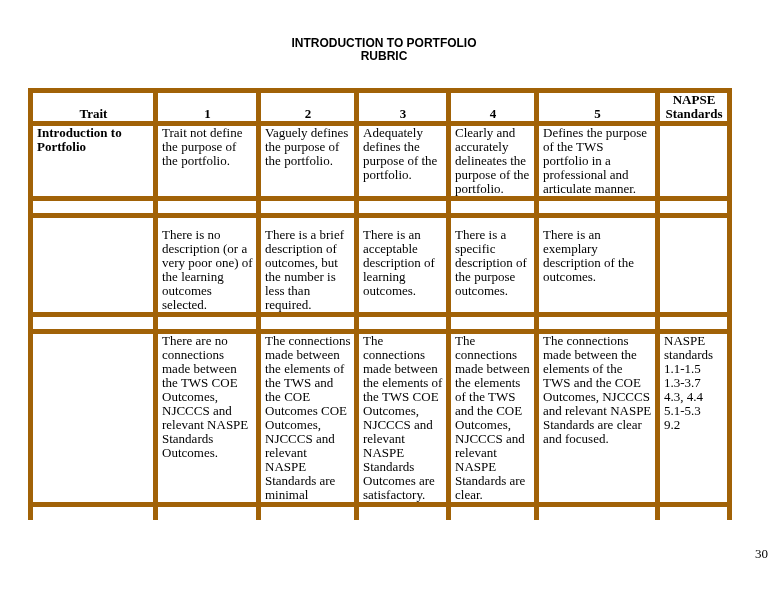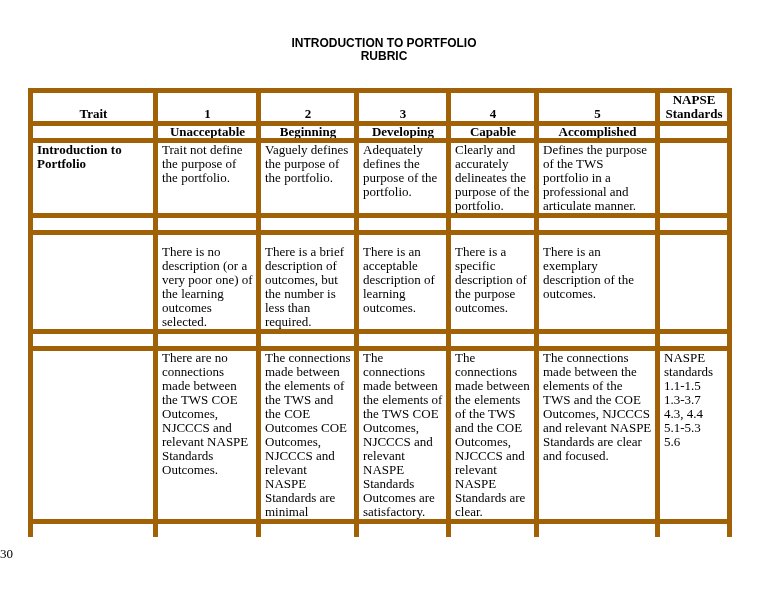--- a/index.html
+++ b/index.html
@@ -21,21 +21,21 @@
     .rubric .hdr-num th { height: 27px; }
     .rubric .hdr-label th { height: 12px; line-height: 12px; vertical-align: top; }
     .rubric .trait-cell { font-weight: bold; }
     .rubric tr.spacer td { height: 12px; }
     .rubric tr.row1 td { height: 67px; }
     .rubric tr.row2 td { height: 75px; padding-top: 10px; }
     .rubric tr.row3 td { height: 146px; }
     .rubric tr.tail td { height: 13px; border-bottom: none; }
     .rubric tr.tail td { border-top: 2px solid #9a9a9a; }
     .page-number {
-      position: absolute; left: 0; top: 546px; width: 768px; text-align: left;
+      position: absolute; left: 0; top: 546px; width: 768px; text-align: right;
       font-family: "Liberation Serif", serif; font-size: 13px;
     }
   </style>
 </head>
 <body>
 
 <div class="title-block">
   <div>INTRODUCTION TO PORTFOLIO</div>
   <div>RUBRIC</div>
 </div>
@@ -52,29 +52,20 @@
   </colgroup>
   <tbody>
       <tr class="hdr-num">
     <th>Trait</th>
     <th>1</th>
     <th>2</th>
     <th>3</th>
     <th>4</th>
     <th>5</th>
     <th>NAPSE Standards</th>
-  </tr>
-  <tr class="hdr-label">
-    <th></th>
-    <th>Unacceptable</th>
-    <th>Beginning</th>
-    <th>Developing</th>
-    <th>Capable</th>
-    <th>Accomplished</th>
-    <th></th>
   </tr>
 
   <tr class="row1">
     <td class="trait-cell"> Introduction to Portfolio</td>
     <td>Trait not define the purpose of the portfolio.</td>
     <td>Vaguely defines the purpose of the portfolio.</td>
     <td>Adequately defines the purpose of the portfolio.</td>
     <td>Clearly and accurately delineates the purpose of the portfolio.</td>
     <td>Defines the purpose of the TWS portfolio in a professional and articulate manner.</td>
     <td></td>
@@ -115,21 +106,21 @@
     <td>The connections made between the elements of the TWS COE Outcomes, NJCCCS and relevant NASPE Standards Outcomes are satisfactory.</td>
     <td>The connections made between the elements of the TWS and the COE Outcomes, NJCCCS and relevant NASPE Standards are clear.</td>
     <td>The connections made between the elements of the TWS and the COE Outcomes, NJCCCS and relevant NASPE Standards are clear and focused.</td>
     <td>
       <div>NASPE</div>
       <div>standards</div>
       <div>1.1-1.5</div>
       <div>1.3-3.7</div>
       <div>4.3, 4.4</div>
       <div>5.1-5.3</div>
-      <div>5.6</div>
+      <div>9.2</div>
     </td>
   </tr>
   <tr class="tail">
     <td></td>
         <td></td>
         <td></td>
         <td></td>
         <td></td>
         <td></td>
         <td></td>

